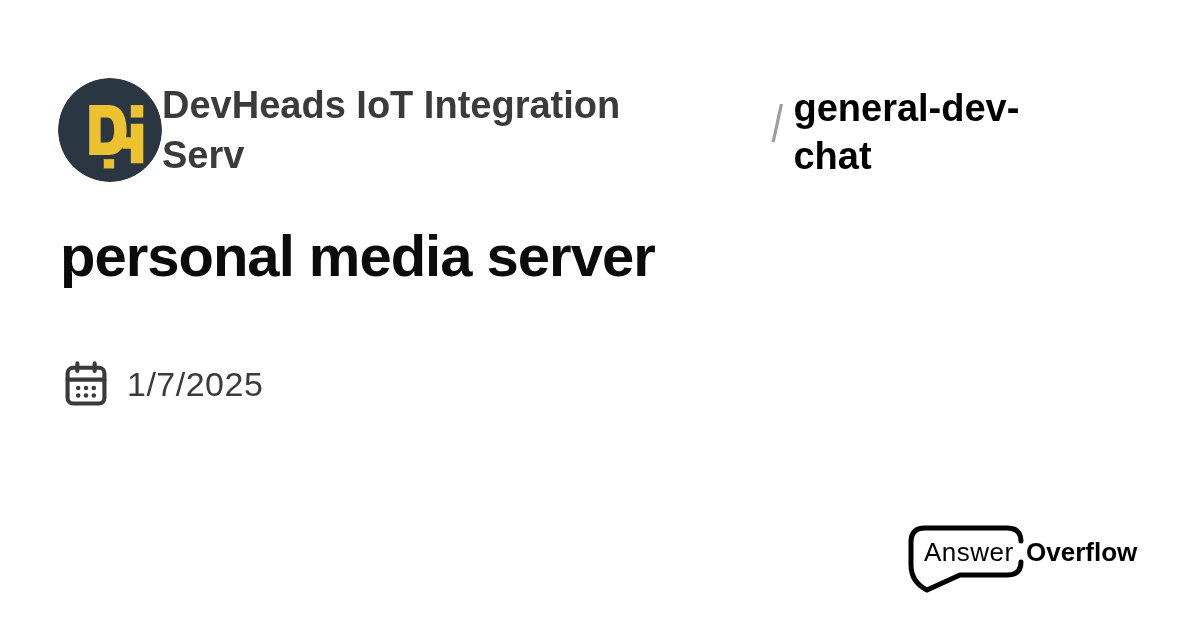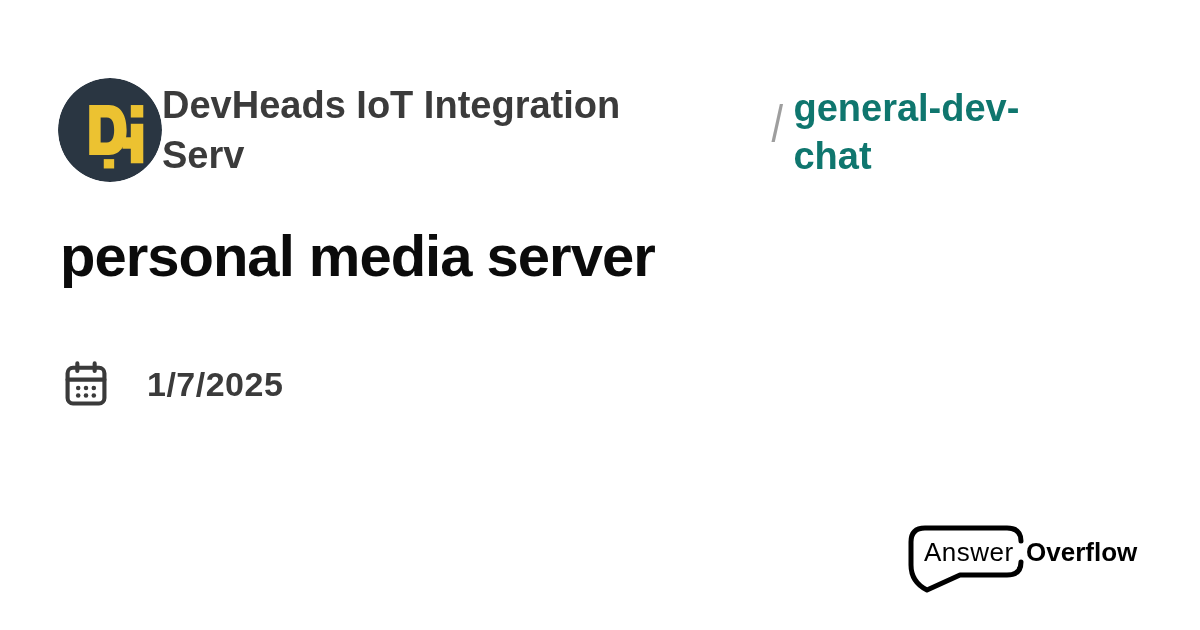--- a/index.html
+++ b/index.html
@@ -13,31 +13,31 @@
   .community-name{
     width:550px;font-size:38px;line-height:50px;font-weight:700;
     color:#3b3b3b;margin-top:2px;letter-spacing:0;
   }
   .header-right{position:absolute;left:770px;top:84px;display:flex;gap:9px;}
   .slash{
     font-size:52px;font-weight:400;color:#9e9e9e;line-height:1;
     margin-top:14px;transform:scaleX(.8);flex:none;
   }
   .channel-name{
-    width:290px;font-size:38px;line-height:48px;font-weight:700;color:#0f766e;
+    width:290px;font-size:38px;line-height:48px;font-weight:700;color:#000000;
     overflow-wrap:break-word;
   }
   
   .title{
     position:absolute;left:60px;top:222px;margin:0;
     font-size:58px;font-weight:700;letter-spacing:-1px;color:#0b0b0b;
   }
   
   .date-row{position:absolute;left:60px;top:358px;display:flex;align-items:center;gap:15px;}
-  .date-text{font-size:34px;font-weight:700;color:#3b3b3b;letter-spacing:.5px;margin-left:20px;}
+  .date-text{font-size:34px;font-weight:400;color:#3b3b3b;letter-spacing:.5px;}
   
   .brand{position:absolute;left:908px;top:520px;}
   .brand text{font-family:"Liberation Sans",sans-serif;}
 </style>
 </head>
 <body>
 
 <div class="card">
 
   <div class="header-left">

